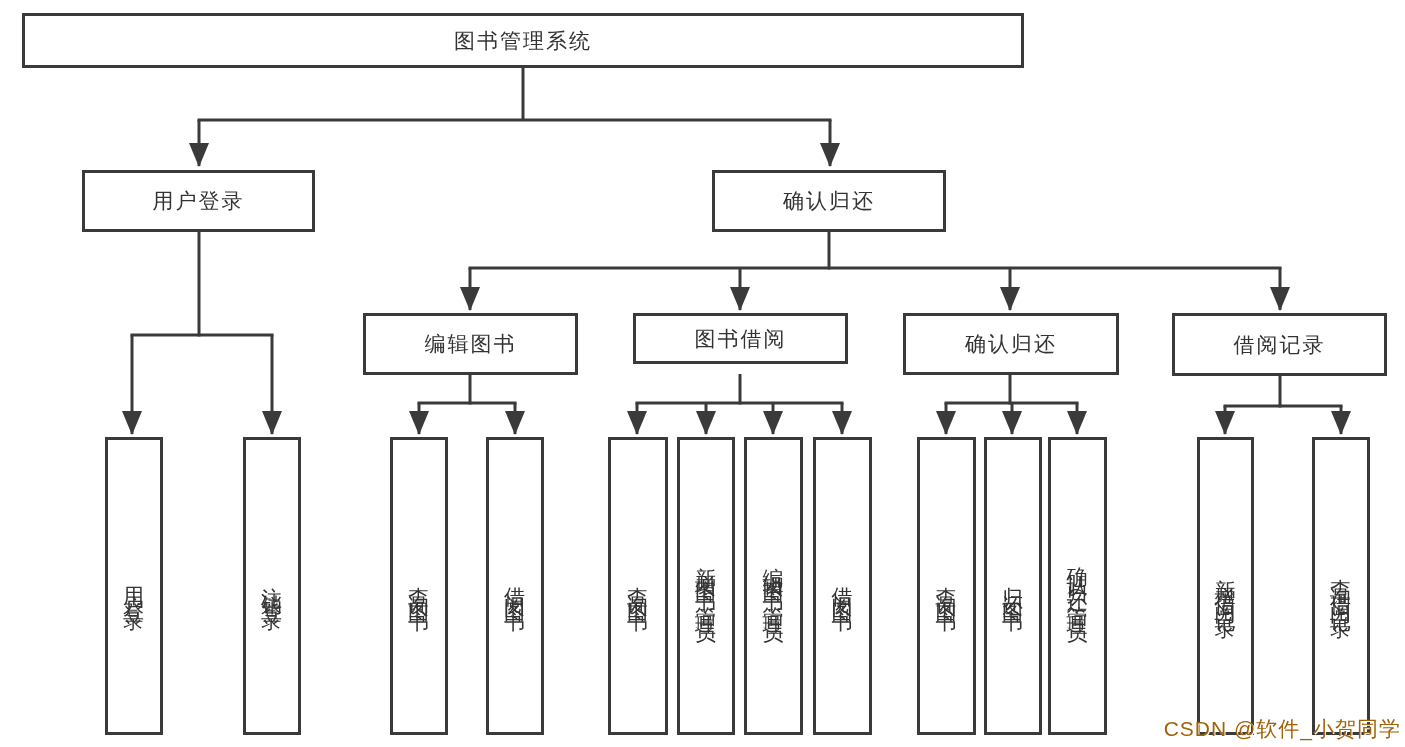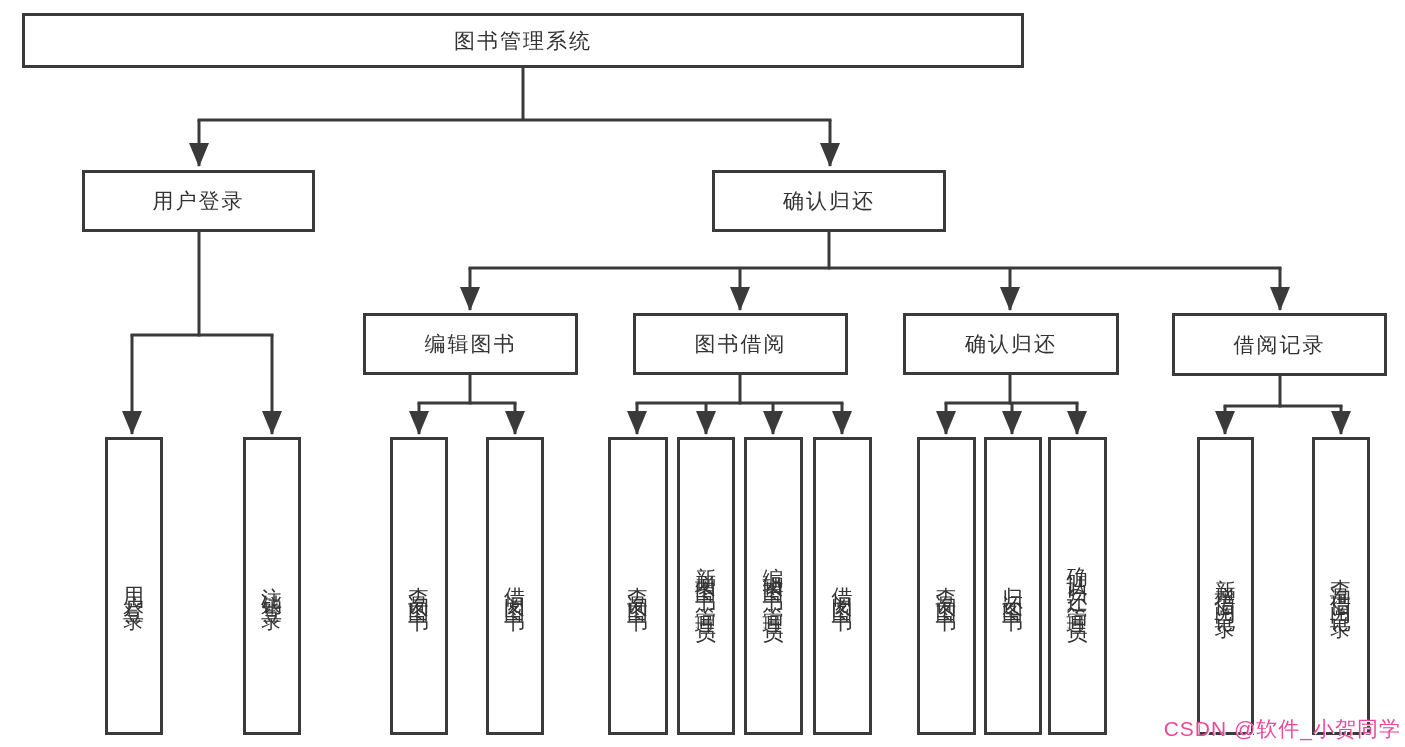--- a/index.html
+++ b/index.html
@@ -38,21 +38,21 @@
     font-size: 21px;
     letter-spacing: 8px;
     line-height: 1;
     white-space: nowrap;
   }
   .watermark {
     position: absolute;
     right: 4px;
     bottom: 4px;
     font-size: 21px;
-    color: #ec4899;
+    color: #a16207;
     text-shadow: 1px 1px 0 #ffffff;
     letter-spacing: 1px;
     z-index: 3;
     white-space: nowrap;
     text-align: center;
   }
 </style>
 </head>
 <body>
 
@@ -115,21 +115,21 @@
   <div class="box h" style="left:82px;top:170px;width:233px;height:62px">
     <span>用户登录</span>
   </div>
   <div class="box h" style="left:712px;top:170px;width:234px;height:62px">
     <span>确认归还</span>
   </div>
 
   <div class="box h" style="left:363px;top:313px;width:215px;height:62px">
     <span>编辑图书</span>
   </div>
-  <div class="box h" style="left:633px;top:313px;width:215px;height:62px">
+  <div class="box h" style="left:633px;top:313px;width:215px;height:51px">
     <span>图书借阅</span>
   </div>
   <div class="box h" style="left:903px;top:313px;width:216px;height:62px">
     <span>确认归还</span>
   </div>
   <div class="box h" style="left:1172px;top:313px;width:215px;height:63px">
     <span>借阅记录</span>
   </div>
 
   <div class="box v" style="left:105px;top:437px;width:58px;height:298px">

